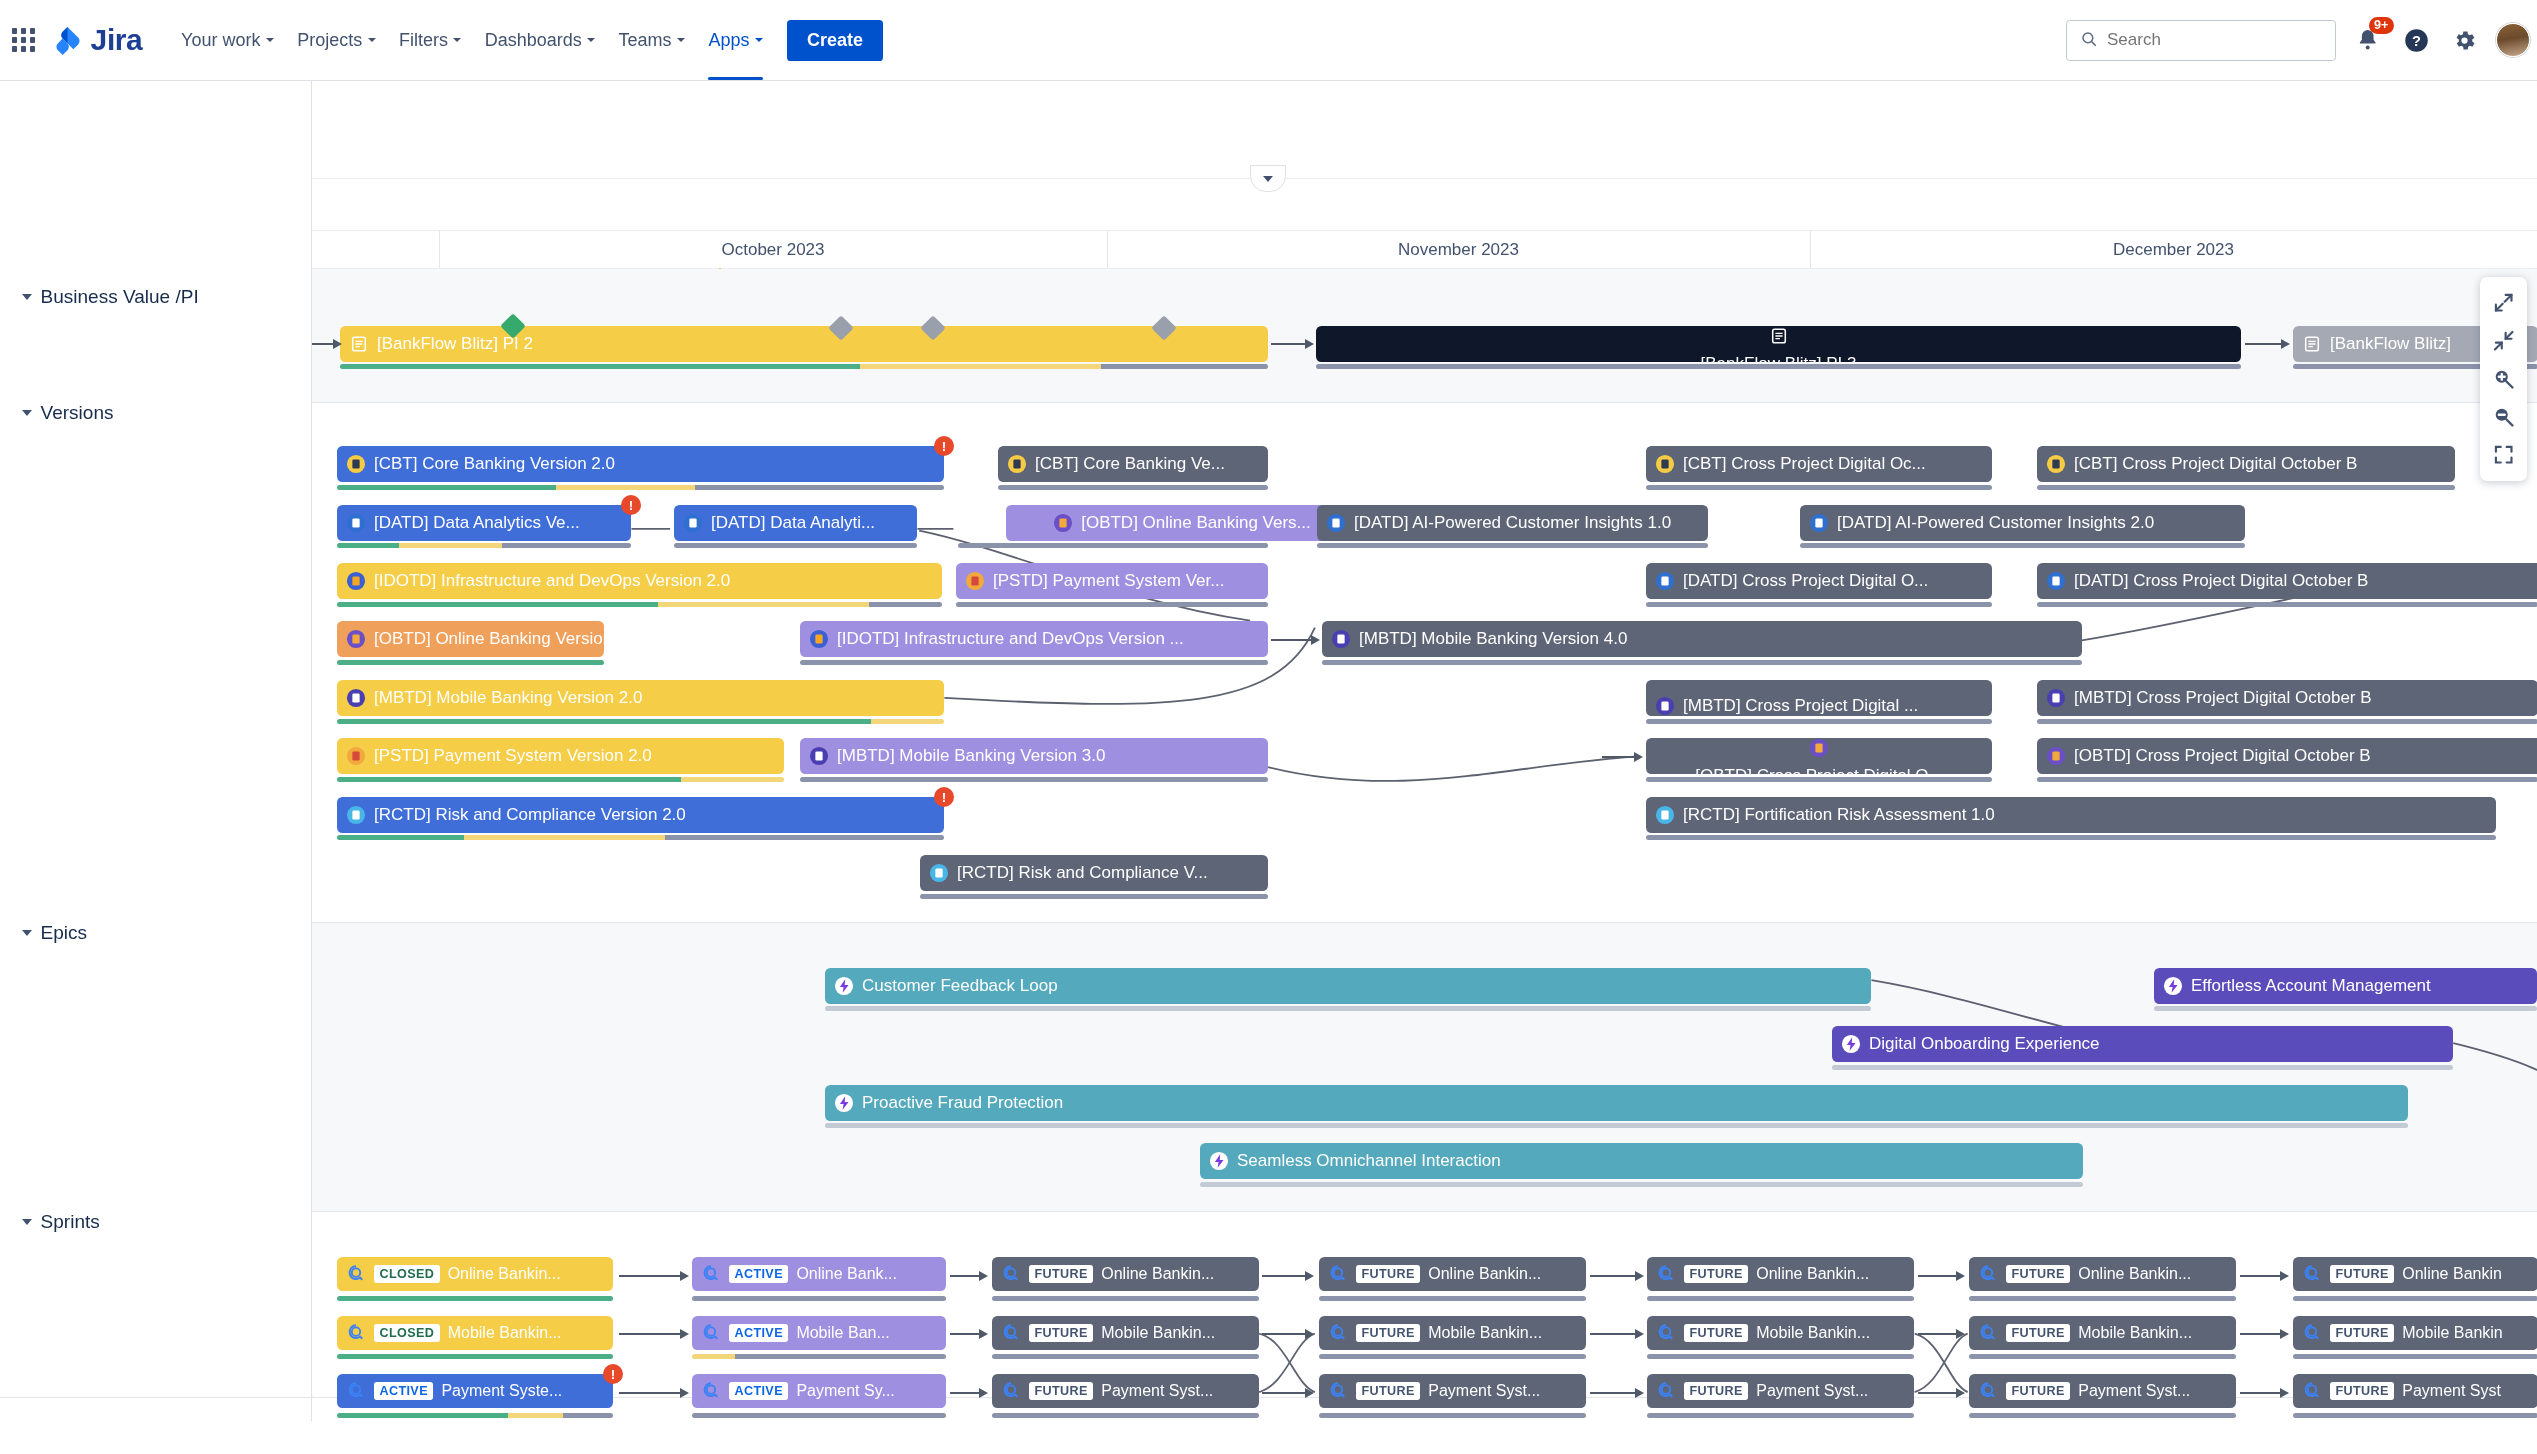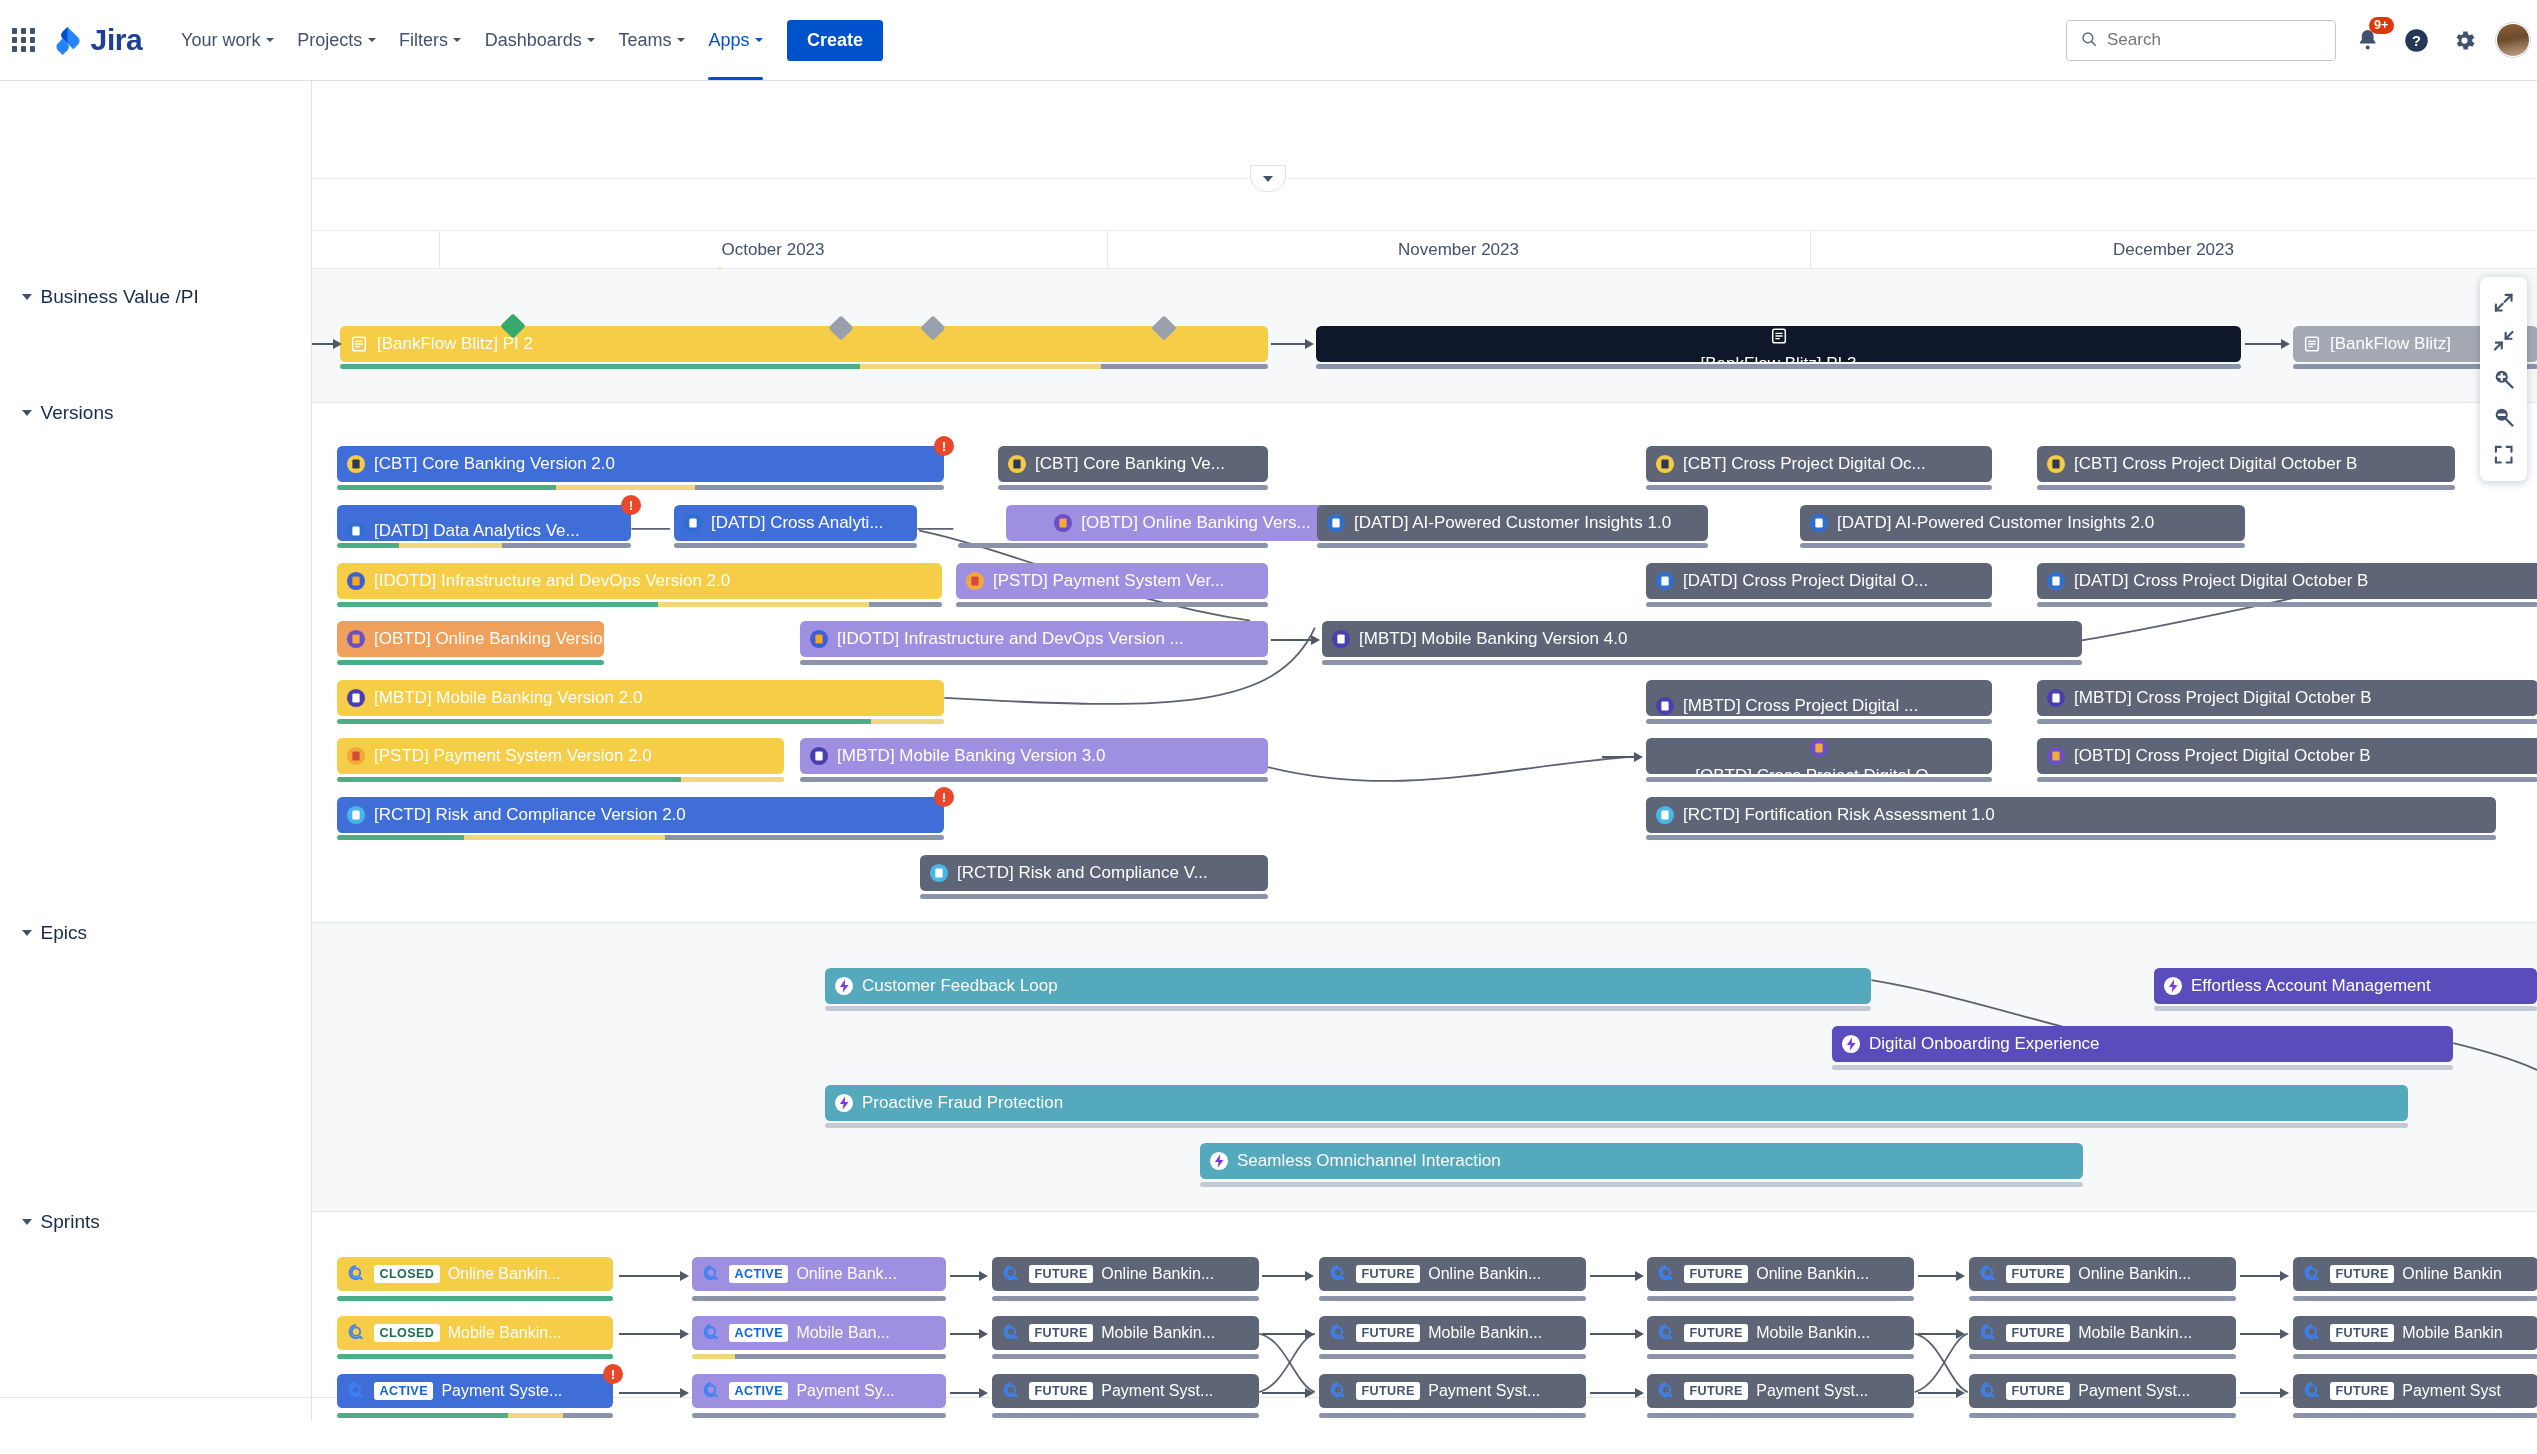--- a/index.html
+++ b/index.html
@@ -425,21 +425,21 @@
           <svg width="20" height="20" viewBox="0 0 22 22">
             <circle cx="11" cy="11" r="10" fill="#f4cb44"></circle>
             <rect x="7" y="6" width="8" height="10" rx="1.5" fill="#2f3a52"></rect>
           </svg>
         </span>
         <span>[CBT] Cross Project Digital October B</span>
       </div>
       <div class="bar-underline" style="left: 2037px; top: 404px; width: 418px;">
         <i style="background: rgb(138, 147, 169); width: 100%;"></i>
       </div>
-      <div class="bar c-blue" style="left: 337px; top: 424px; width: 294px; align-items: flex-end;">
+      <div class="bar c-blue" style="left: 337px; top: 424px; width: 294px;">
         <span class="tok">
           <svg width="20" height="20" viewBox="0 0 22 22">
             <circle cx="11" cy="11" r="10" fill="#2f6fd0"></circle>
             <rect x="7" y="6" width="8" height="10" rx="1.5" fill="#ffffff"></rect>
           </svg>
         </span>
         <span>[DATD] Data Analytics Ve...</span>
       </div>
       <div class="bar-underline" style="left: 337px; top: 462px; width: 294px;">
         <i style="background: rgb(74, 174, 134); width: 21%;"></i>
@@ -447,21 +447,21 @@
         <i style="background: rgb(138, 147, 169); width: 44%;"></i>
       </div>
       <div class="warn" style="left: 621px; top: 414px;">!</div>
       <div class="bar c-blue" style="left: 674px; top: 424px; width: 243px;">
         <span class="tok">
           <svg width="20" height="20" viewBox="0 0 22 22">
             <circle cx="11" cy="11" r="10" fill="#2f6fd0"></circle>
             <rect x="7" y="6" width="8" height="10" rx="1.5" fill="#ffffff"></rect>
           </svg>
         </span>
-        <span>[DATD] Cross Analyti...</span>
+        <span>[DATD] Data Analyti...</span>
       </div>
       <div class="bar-underline" style="left: 674px; top: 462px; width: 243px;">
         <i style="background: rgb(138, 147, 169); width: 100%;"></i>
       </div>
       <div class="bar c-purple" style="left: 1006px; top: 424px; width: 352px; justify-content: center;">
         <span class="tok">
           <svg width="20" height="20" viewBox="0 0 22 22">
             <circle cx="11" cy="11" r="10" fill="#6b4fc8"></circle>
             <rect x="7" y="6" width="8" height="10" rx="1.5" fill="#f3a93c"></rect>
           </svg>

